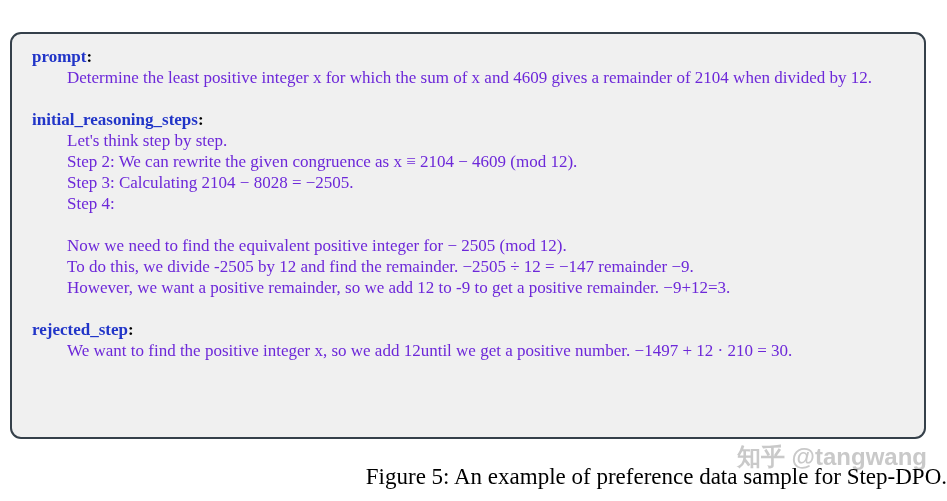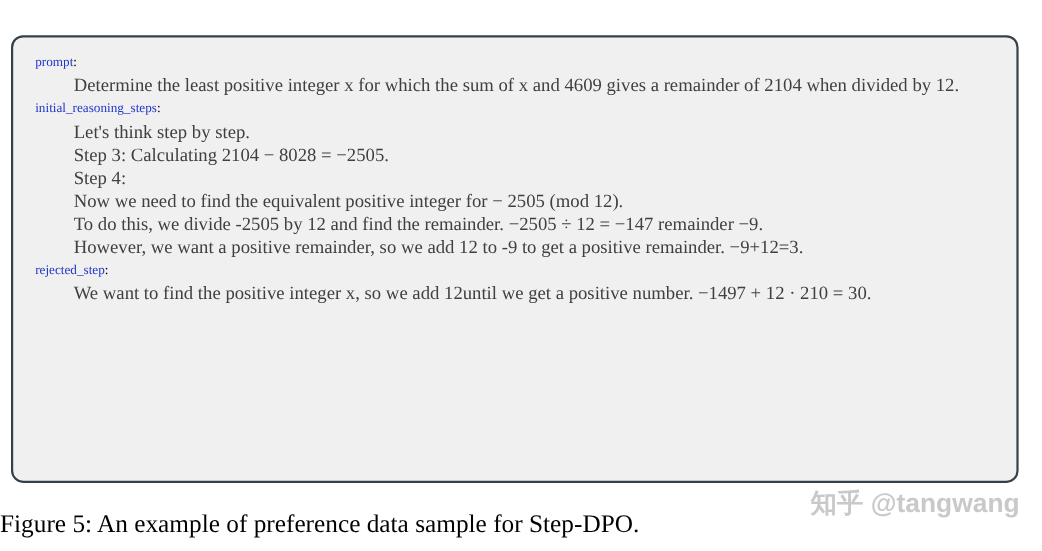--- a/index.html
+++ b/index.html
@@ -22,75 +22,77 @@
     width: 916px;
     height: 407px;
     box-sizing: border-box;
     background: #f0f0f0;
     border: 2px solid #35404a;
     border-radius: 11px;
     padding: 12px 14px 10px 20px;
     overflow: hidden;
   }
   .section + .section {
+    margin-top: 21px;
   }
   .label-line {
     line-height: 21px;
-    font-size: 12px;
-    font-weight: normal;
+    font-size: 17px;
+    font-weight: bold;
     color: #000000;
     white-space: nowrap;
   }
   .label-line .label {
     color: #2135c8;
   }
   .line {
     line-height: 21px;
     font-size: 17px;
-    color: #404040;
+    color: #6d28d9;
     margin-left: 35px;
     white-space: nowrap;
   }
   .watermark {
     position: absolute;
     top: 441px;
     right: 20px;
     font-family: "Liberation Sans", sans-serif;
     font-size: 24px;
     font-weight: bold;
     color: #c9c9c9;
     text-shadow: -1px -1px 0 #ffffff, 1px 1px 1px #ffffff;
     white-space: nowrap;
   }
   .caption {
     position: absolute;
     left: 0;
     top: 464px;
     width: 100%;
-    text-align: left;
+    text-align: right;
     font-size: 23px;
     color: #000000;
     font-family: "Liberation Serif", serif;
   }
 </style>
 </head>
 <body>
 
 <div class="page">
 
   <div class="sample-box">
 
     <div class="section">
       <div class="label-line"><span class="label">prompt</span><span>:</span></div>
       <div class="line">Determine the least positive integer x for which the sum of x and 4609 gives a remainder of 2104 when divided by 12.</div>
     </div>
 
     <div class="section">
       <div class="label-line"><span class="label">initial_reasoning_steps</span><span>:</span></div>
       <div class="line">Let's think step by step.</div>
+      <div class="line">Step 2: We can rewrite the given congruence as x ≡ 2104 − 4609 (mod 12).</div>
       <div class="line">Step 3: Calculating 2104 − 8028 = −2505.</div>
       <div class="line">Step 4:</div>
     </div>
 
     <div class="section">
       <div class="line">Now we need to find the equivalent positive integer for − 2505 (mod 12).</div>
       <div class="line">To do this, we divide -2505 by 12 and find the remainder. −2505 ÷ 12 = −147 remainder −9.</div>
       <div class="line">However, we want a positive remainder, so we add 12 to -9 to get a positive remainder. −9+12=3.</div>
     </div>
 

